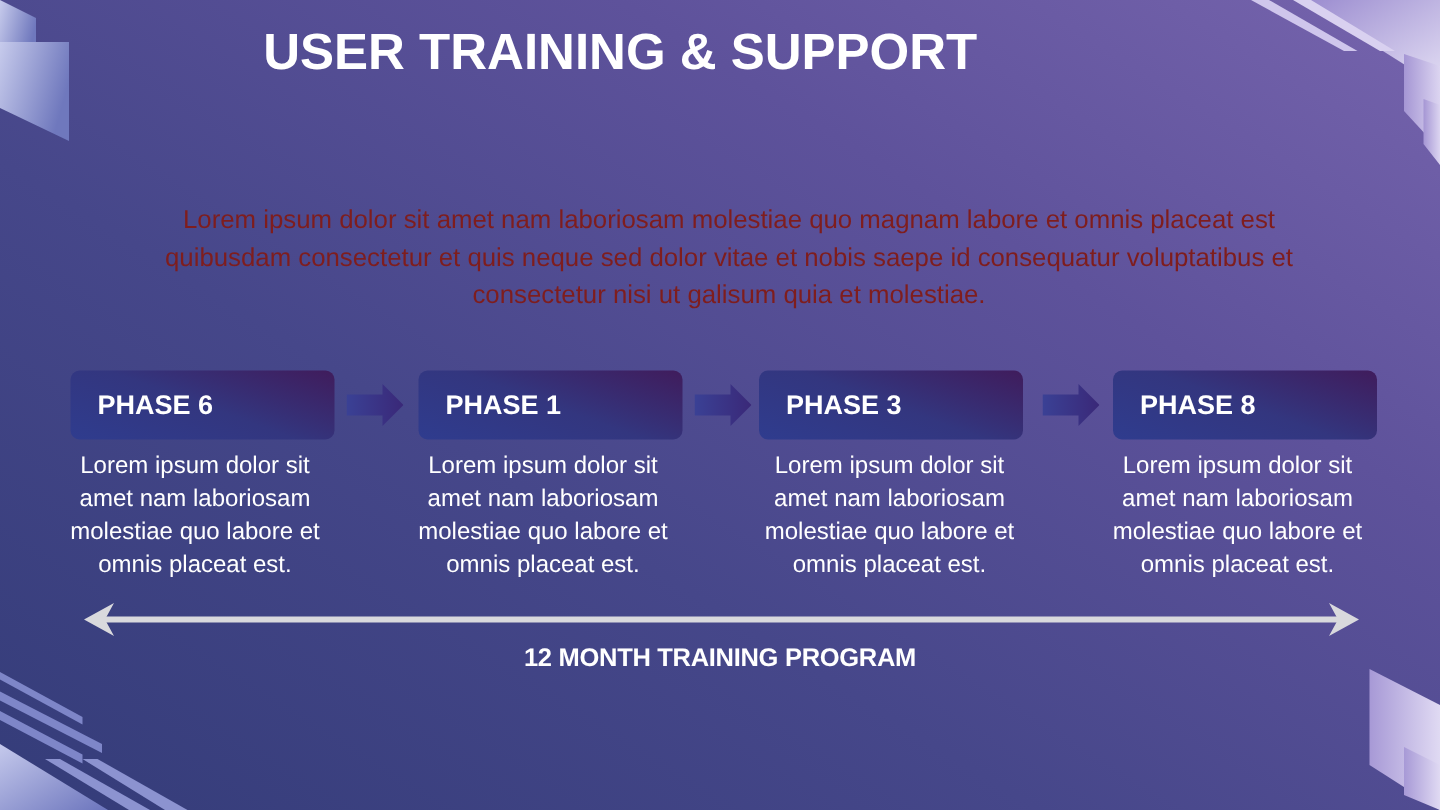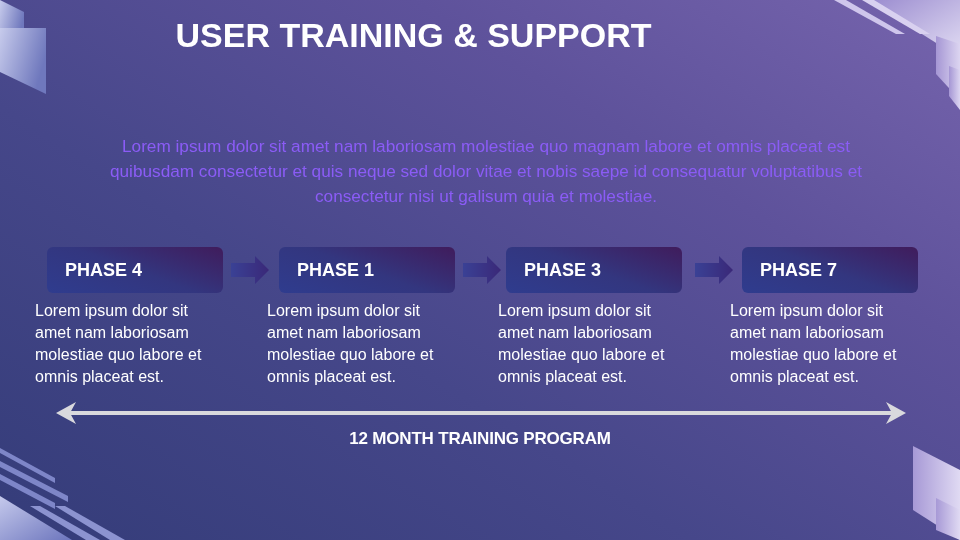--- a/index.html
+++ b/index.html
@@ -9,31 +9,31 @@
       background: linear-gradient(212deg, #7664ad 0%, #5e529b 30%, #46478a 62%, #343c79 100%);
       color: #ffffff;
     }
     .deco { position: absolute; }
     .title {
       position: absolute; left: 0; top: 16px; width: 827px; text-align: center;
       font-size: 34px; font-weight: bold; letter-spacing: 0px; color: #ffffff;
     }
     .intro {
       position: absolute; left: 100px; top: 134px; width: 772px; text-align: center;
-      font-size: 17.2px; line-height: 25px; color: #8b5cf6;
+      font-size: 17.2px; line-height: 25px; color: #7f1d1d;
     }
     .phase-head {
       position: absolute; top: 247px; width: 176px; height: 46px; border-radius: 6px;
       background: linear-gradient(20deg, #2f3c8e 0%, #33367f 50%, #401c5c 100%);
       box-sizing: border-box; padding-left: 18px;
       display: flex; align-items: center;
       font-size: 18px; font-weight: bold; color: #ffffff;
     }
     .phase-body {
-      position: absolute; top: 300px; width: 190px; text-align: left;
+      position: absolute; top: 300px; width: 190px; text-align: center;
       font-size: 16px; line-height: 22px; color: #ffffff;
     }
     .flow-arrow { position: absolute; top: 256px; width: 38px; height: 28px; }
     .timeline { position: absolute; left: 56px; top: 400px; width: 850px; height: 26px; }
     .timeline-label {
       position: absolute; left: 0; top: 429px; width: 960px; text-align: center;
       font-size: 17px; font-weight: bold; color: #ffffff; letter-spacing: -0.2px;
     }
   </style>
 </head>
@@ -91,30 +91,30 @@
     </linearGradient>
   </defs>
   <polygon points="13,6 60,30 60,100 13,70" fill="url(#gbr)"></polygon>
   <polygon points="36,58 60,70 60,100 36,90" fill="url(#gbr)"></polygon>
 </svg>
 
 <div class="title">USER TRAINING &amp; SUPPORT</div>
 <div class="intro">Lorem ipsum dolor sit amet nam laboriosam molestiae quo magnam labore et omnis placeat est quibusdam consectetur et quis neque sed dolor vitae et nobis saepe id consequatur voluptatibus et consectetur nisi ut galisum quia et molestiae.</div>
 
 <div class="phase-head" style="left:47px">
-  <span>PHASE 4</span>
+  <span>PHASE 6</span>
 </div>
 <div class="phase-head" style="left:279px">
   <span>PHASE 1</span>
 </div>
 <div class="phase-head" style="left:506px">
   <span>PHASE 3</span>
 </div>
 <div class="phase-head" style="left:742px">
-  <span>PHASE 7</span>
+  <span>PHASE 8</span>
 </div>
 
 <svg class="flow-arrow" style="left:231px" viewBox="0 0 38 28">
   <defs>
       <linearGradient id="ga" x1="0" y1="0" x2="1" y2="0">
         <stop offset="0" stop-color="#3a4195"></stop>
         <stop offset="1" stop-color="#3a2878"></stop>
       </linearGradient>
     </defs>
   <polygon points="0,7 24,7 24,0 38,14 24,28 24,21 0,21" fill="url(#ga)"></polygon>

